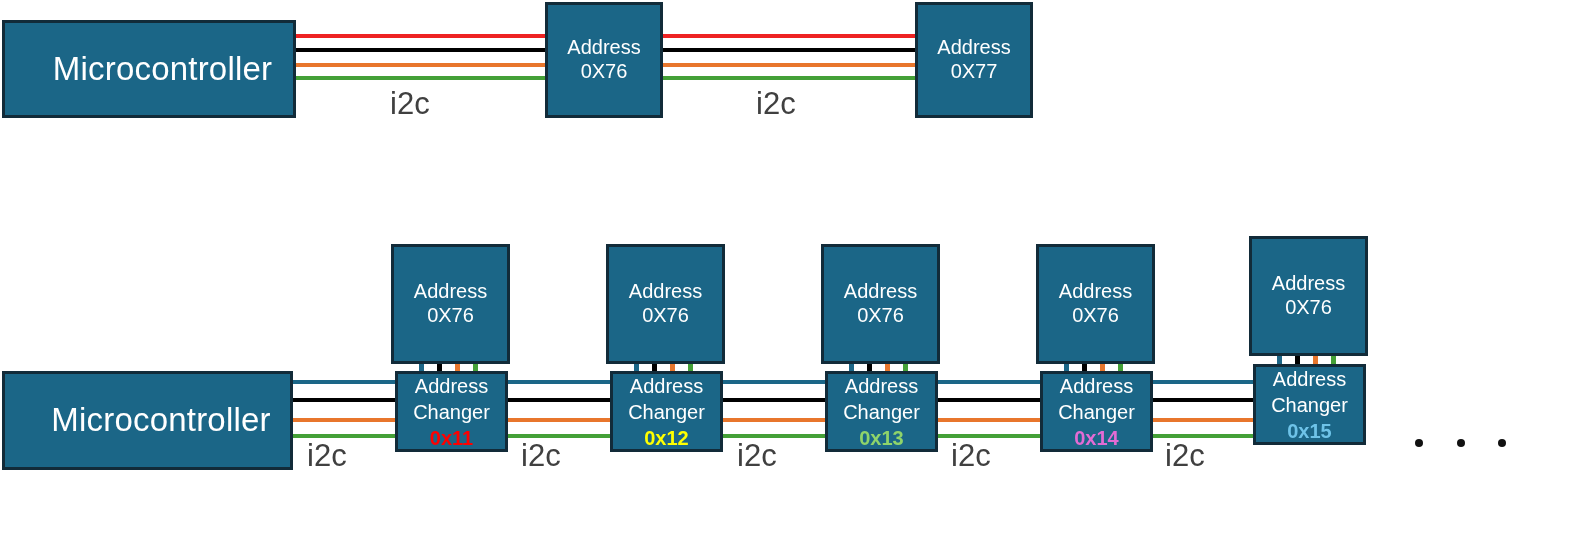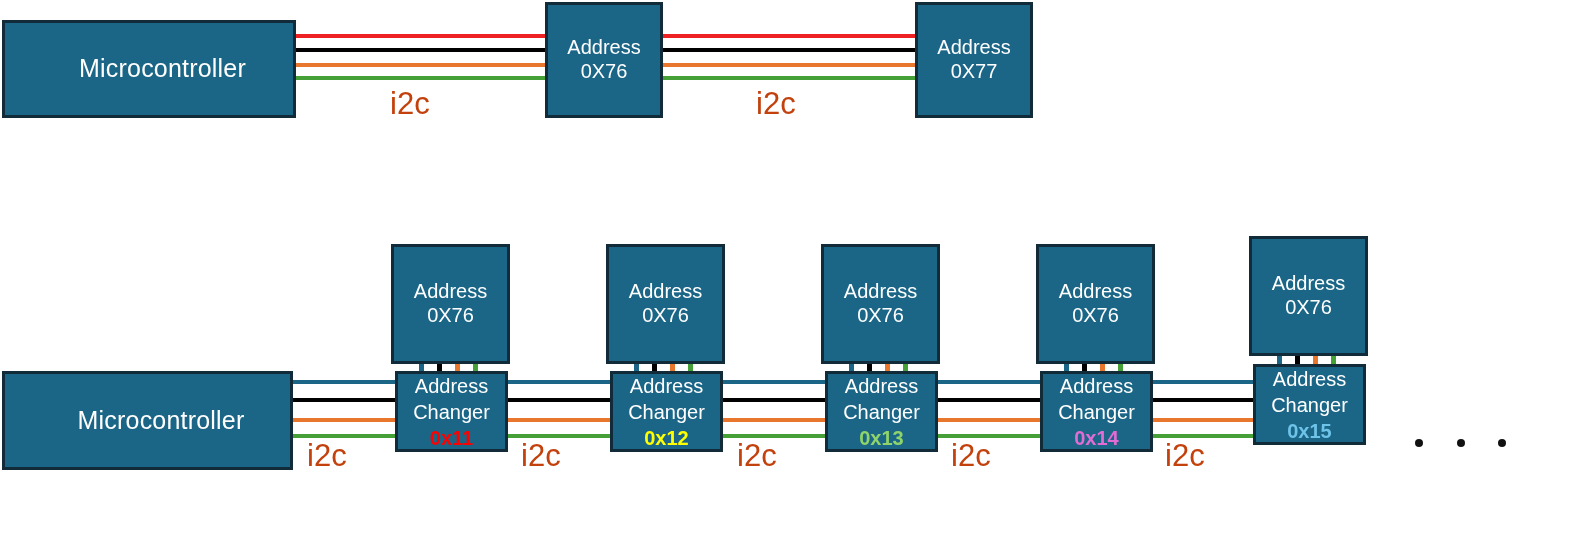--- a/index.html
+++ b/index.html
@@ -25,21 +25,21 @@
     display:flex;
     flex-direction:column;
     align-items:center;
     justify-content:center;
     text-align:center;
     line-height:1.18;
     z-index:6;
   }
   .box .ln{display:block;white-space:nowrap;}
 
-  .mcu{font-size:25px;letter-spacing:.2px;padding-left:27px;}
+  .mcu{font-size:33px;letter-spacing:.2px;padding-left:27px;}
   .addr-top{font-size:20px;}
   .addr-col{font-size:20px;}
   .changer{font-size:20px;line-height:1.30;}
   .changer .code{font-weight:700;}
 
   
   .wire{
     position:absolute;
     height:4px;
     z-index:2;
@@ -47,21 +47,21 @@
   .vwire{
     position:absolute;
     width:5px;
     z-index:2;
   }
 
   
   .i2c{
     position:absolute;
     font-size:31px;
-    color:#c2410c;
+    color:#404040;
     z-index:5;
     white-space:nowrap;
   }
 
   .dot{
     position:absolute;
     width:8px;height:8px;
     border-radius:50%;
     background:#111111;
     z-index:5;

